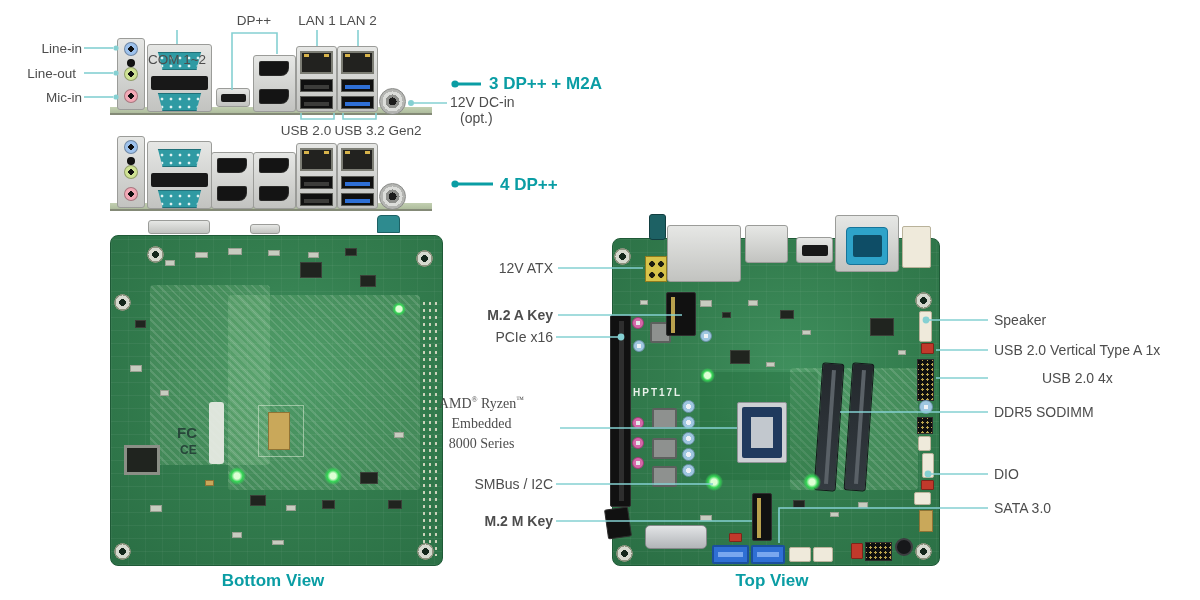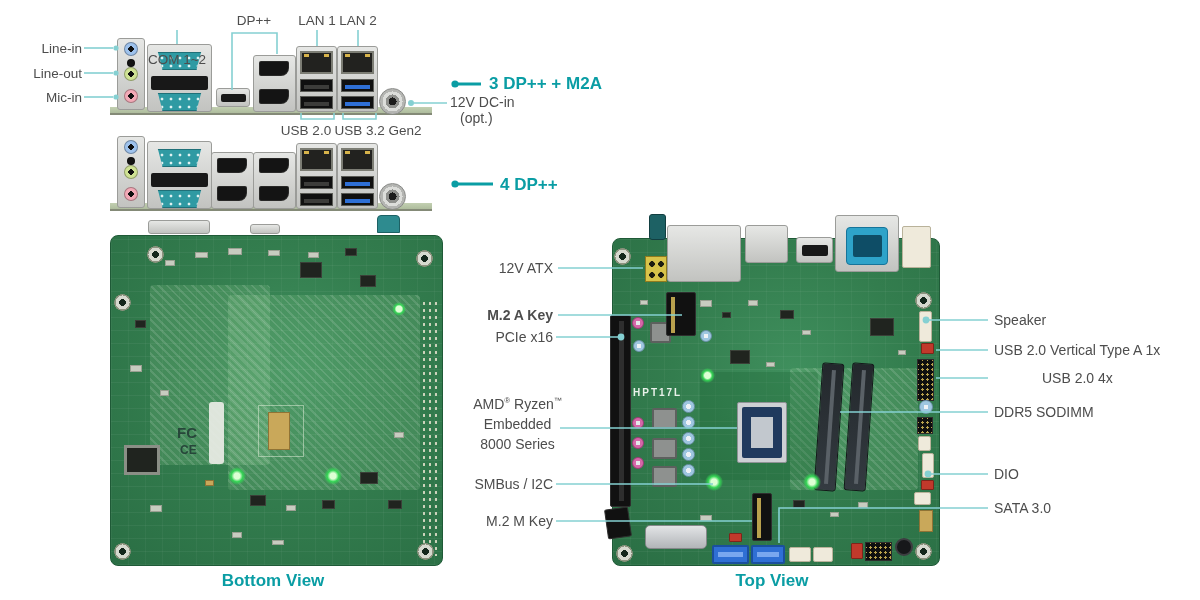--- a/index.html
+++ b/index.html
@@ -319,43 +319,43 @@
       <path d="M456,84 H481"></path>
       <path d="M456,184 H493"></path>
     </g>
     <g fill="#0a9da4">
       <circle cx="455" cy="84" r="3.6"></circle>
       <circle cx="455" cy="184" r="3.6"></circle>
     </g>
   </svg>
 
   <div class="lbl r" style="left:10px;top:41px;width:72px;">Line-in</div>
-  <div class="lbl r" style="left:10px;top:66px;width:72px;text-align:right;">Line-out</div>
+  <div class="lbl r" style="left:4px;top:66px;width:72px;text-align:right;">Line-out</div>
   <div class="lbl r" style="left:10px;top:90px;width:72px;">Mic-in</div>
   <div class="lbl c" style="left:141px;top:13px;width:72px;margin-top:39px;">COM 1~2</div>
   <div class="lbl c" style="left:219px;top:13px;width:70px;">DP++</div>
   <div class="lbl c" style="left:292px;top:13px;width:50px;">LAN 1</div>
   <div class="lbl c" style="left:334px;top:13px;width:48px;">LAN 2</div>
   <div class="lbl c" style="left:277px;top:123px;width:58px;">USB 2.0</div>
   <div class="lbl c" style="left:333px;top:123px;width:90px;">USB 3.2 Gen2</div>
   <div class="teal" style="left:489px;top:74px;">3 DP++ + M2A</div>
   <div class="lbl md" style="left:450px;top:95px;">12V DC-in</div>
   <div class="lbl md" style="left:460px;top:111px;">(opt.)</div>
   <div class="teal" style="left:500px;top:175px;">4 DP++</div>
 
   <div class="lbl md r" style="left:403px;top:261px;width:150px;">12V ATX</div>
   <div class="lbl md r" style="left:403px;top:308px;width:150px;font-weight:bold;">M.2 A Key</div>
   <div class="lbl md r" style="left:403px;top:330px;width:150px;">PCIe x16</div>
-  <div class="lbl md c" style="left:460px;top:394px;width:115px;line-height:20px;white-space:normal;">
+  <div class="lbl md c" style="left:424px;top:394px;width:115px;line-height:20px;white-space:normal;font-family:Liberation Serif, serif;">
     <span>AMD</span><sup>®</sup><span> Ryzen</span><sup>™</sup><br>
     <span>Embedded</span><br>
     <span>8000 Series</span>
   </div>
   <div class="lbl md r" style="left:403px;top:477px;width:150px;">SMBus / I2C</div>
-  <div class="lbl md r" style="left:403px;top:514px;width:150px;">M.2 M Key</div>
+  <div class="lbl md r" style="left:403px;top:514px;width:150px;font-weight:bold;">M.2 M Key</div>
 
   <div class="lbl md" style="left:994px;top:313px;">Speaker</div>
   <div class="lbl md" style="left:994px;top:343px;">USB 2.0 Vertical Type A 1x</div>
   <div class="lbl md" style="left:1042px;top:371px;">USB 2.0 4x</div>
   <div class="lbl md" style="left:994px;top:405px;">DDR5 SODIMM</div>
   <div class="lbl md" style="left:994px;top:467px;">DIO</div>
   <div class="lbl md" style="left:994px;top:501px;">SATA 3.0</div>
 
   <div class="teal c" style="left:697px;top:571px;width:150px;">Top View</div>
   <div class="teal c" style="left:198px;top:571px;width:150px;">Bottom View</div>

